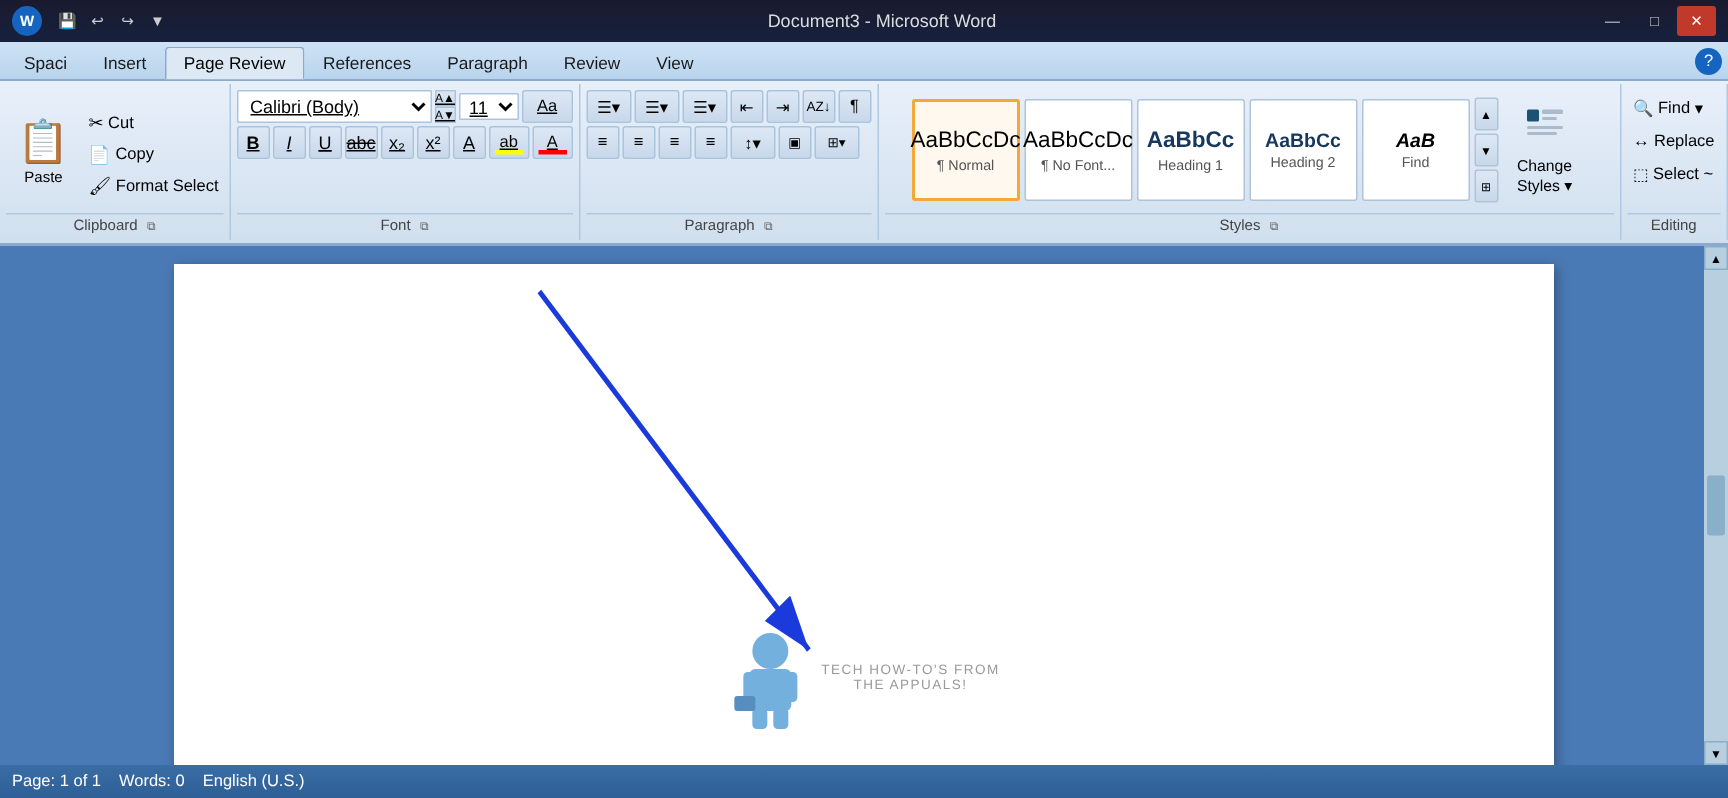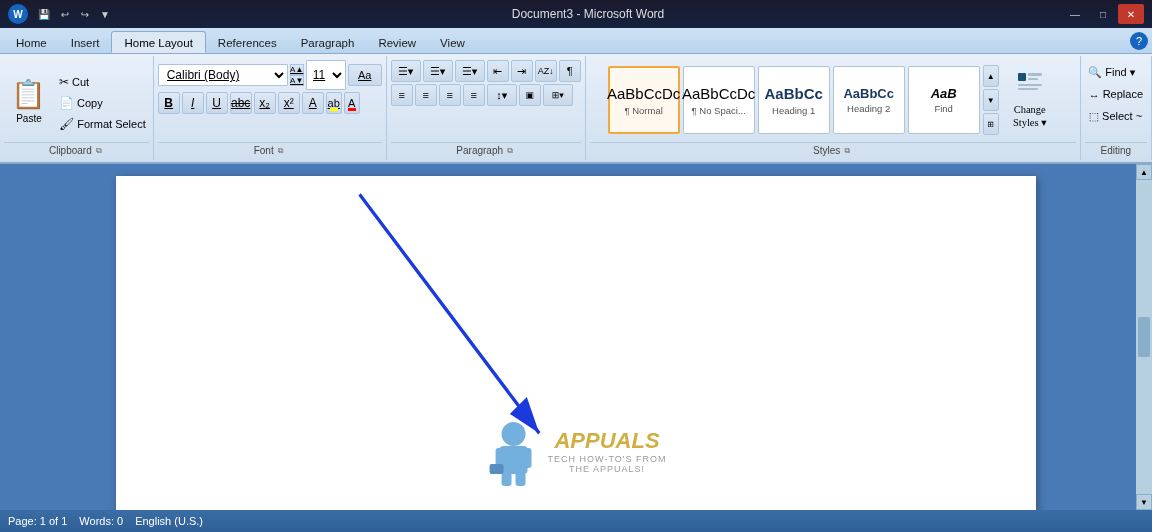--- a/index.html
+++ b/index.html
@@ -127,21 +127,21 @@
     .ribbon-group-content {
       display: flex;
       align-items: flex-start;
       flex: 1;
       gap: 2px;
       padding-top: 2px;
     }
     .ribbon-group-label {
       font-size: 10px;
       color: #444;
-      text-align: center;
+      text-align: right;
       margin-top: auto;
       padding: 2px 4px;
       border-top: 1px solid #b0c8e0;
       width: 100%;
       display: flex;
       align-items: center;
       justify-content: center;
       gap: 2px;
     }
     .group-expander {
@@ -211,21 +211,21 @@
       height: 22px;
       font-size: 12px;
       border: 1px solid #aac4dd;
       background: white;
       padding: 1px 4px;
       cursor: pointer;
       border-radius: 1px;
     }
     .font-size-select {
       width: 40px;
-      height: 30px;
+      height: 18px;
       font-size: 12px;
       border: 1px solid #aac4dd;
       background: white;
       padding: 1px 2px;
       cursor: pointer;
       border-radius: 1px;
     }
     .font-size-btns {
       display: flex;
       flex-direction: column;
@@ -269,21 +269,21 @@
     .format-btn.bold { font-weight: bold; }
     .format-btn.italic { font-style: italic; }
     .format-btn.underline { text-decoration: underline; }
     .strikethrough { text-decoration: line-through; }
     .format-btn-row {
       display: flex;
       gap: 2px;
       align-items: center;
     }
     .color-btn {
-      width: 16px;
+      width: 27px;
       height: 22px;
       border: 1px solid #aac4dd;
       background: linear-gradient(to bottom, #dde8f5, #c8d8ea);
       cursor: pointer;
       display: flex;
       align-items: center;
       justify-content: center;
       font-size: 11px;
       border-radius: 2px;
       position: relative;
@@ -404,21 +404,20 @@
       display: flex;
       flex-direction: column;
       align-items: center;
       justify-content: center;
       cursor: pointer;
       border-radius: 3px;
       border: 1px solid transparent;
       font-size: 10.5px;
       text-align: center;
       gap: 4px;
-      font-family: Liberation Serif, serif;
     }
     .change-styles-icon {
       font-size: 24px;
       color: #1a5276;
     }
 
     
     .editing-group-content {
       display: flex;
       flex-direction: column;
@@ -572,23 +571,23 @@
   <div class="title-center">Document3 - Microsoft Word</div>
   <div class="title-controls">
     <div class="title-btn">—</div>
     <div class="title-btn">□</div>
     <div class="title-btn close">✕</div>
   </div>
 </div>
 
 <div class="ribbon-wrapper">
   <div class="ribbon-tabs">
-    <div class="ribbon-tab">Home</div>
+    <div class="ribbon-tab">Spaci</div>
     <div class="ribbon-tab">Insert</div>
-    <div class="ribbon-tab active">Home Layout</div>
+    <div class="ribbon-tab active">Page Review</div>
     <div class="ribbon-tab">References</div>
     <div class="ribbon-tab">Paragraph</div>
     <div class="ribbon-tab">Review</div>
     <div class="ribbon-tab">View</div>
     <div class="help-btn">?</div>
   </div>
 
   <div class="ribbon">
 
     <div class="ribbon-group clipboard-group">
@@ -687,21 +686,21 @@
     </div>
 
     <div class="ribbon-group styles-group">
       <div class="ribbon-group-content styles-content">
         <div class="style-card active style-normal">
           <div class="style-card-text">AaBbCcDc</div>
           <div class="style-card-label">¶ Normal</div>
         </div>
         <div class="style-card style-nospace">
           <div class="style-card-text">AaBbCcDc</div>
-          <div class="style-card-label">¶ No Spaci...</div>
+          <div class="style-card-label">¶ No Font...</div>
         </div>
         <div class="style-card style-h1">
           <div class="style-card-text">AaBbCc</div>
           <div class="style-card-label">Heading 1</div>
         </div>
         <div class="style-card style-h2">
           <div class="style-card-text">AaBbCc</div>
           <div class="style-card-label">Heading 2</div>
         </div>
         <div class="style-card style-title">
@@ -776,21 +775,20 @@
             <rect x="14" y="30" width="28" height="28" rx="4" fill="#5ba3d9"></rect>
             <rect x="10" y="32" width="10" height="20" rx="3" fill="#5ba3d9"></rect>
             <rect x="36" y="32" width="10" height="20" rx="3" fill="#5ba3d9"></rect>
             <rect x="16" y="56" width="10" height="14" rx="3" fill="#5ba3d9"></rect>
             <rect x="30" y="56" width="10" height="14" rx="3" fill="#5ba3d9"></rect>
 
             <rect x="4" y="48" width="14" height="10" rx="2" fill="#3a7ab5"></rect>
           </svg>
         </div>
         <div class="watermark-text">
-          <div class="watermark-brand">APPUALS</div>
           <div class="watermark-sub">TECH HOW-TO'S FROM</div>
           <div class="watermark-sub">THE APPUALS!</div>
         </div>
       </div>
     </div>
   </div>
 
   <div class="scrollbar">
     <div class="scrollbar-btn">▲</div>
     <div style="flex:1;"></div>

